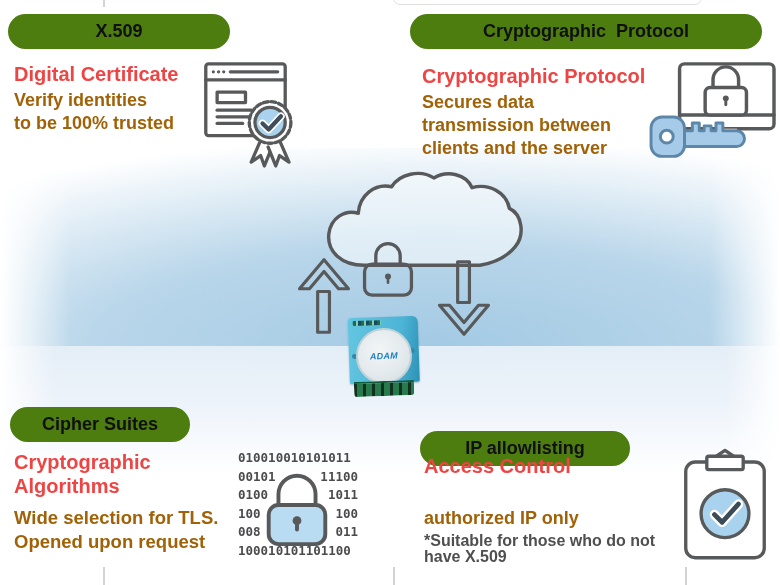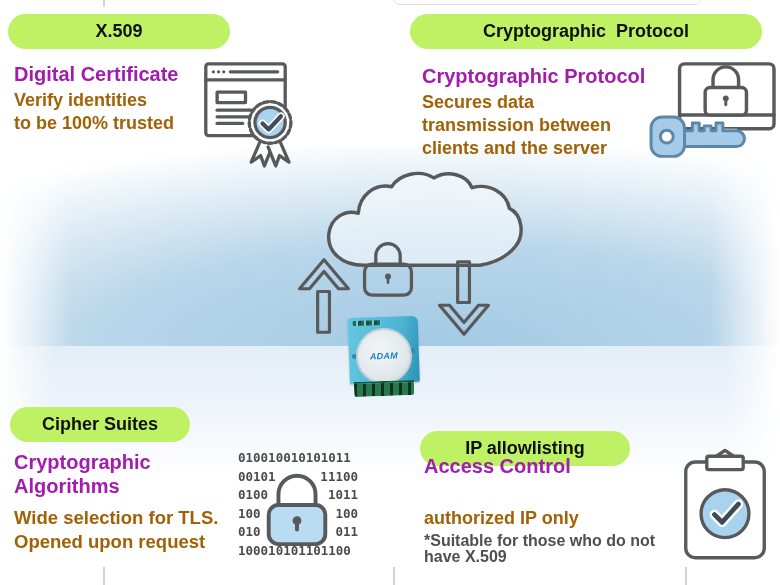--- a/index.html
+++ b/index.html
@@ -20,30 +20,30 @@
   
   .tick{position:absolute;width:2px;background:#c8c8c8;opacity:.8;}
   .tick.t-top{left:103px;top:0;height:7px;}
   .tick.b1{left:103px;top:567px;height:18px;}
   .tick.b2{left:393px;top:567px;height:18px;}
   .tick.b3{left:685px;top:567px;height:18px;}
   .top-faint-frame{position:absolute;left:393px;top:-9px;width:307px;height:12px;
     border:1.5px solid #e1e1e1;border-radius:7px;background:transparent;}
 
   
-  .pill{position:absolute;height:35px;background:#bef264;border-radius:17.5px;
+  .pill{position:absolute;height:35px;background:#4d7c0f;border-radius:17.5px;
     display:flex;align-items:center;justify-content:center;z-index:5;}
   .pill span{font-size:18px;font-weight:700;color:#101010;white-space:pre;}
   .pill.tl{left:8px;top:14px;width:222px;}
   .pill.tr{left:410px;top:14px;width:352px;}
   .pill.bl{left:10px;top:407px;width:180px;}
   .pill.br{left:420px;top:407px;width:210px;margin-top:24px;}
 
   
-  .q-title{position:absolute;font-size:20px;font-weight:700;color:#a21caf;line-height:24px;z-index:5;}
+  .q-title{position:absolute;font-size:20px;font-weight:700;color:#ef4444;line-height:24px;z-index:5;}
   .q-body{position:absolute;font-size:18px;font-weight:700;color:#a16207;line-height:23px;z-index:5;}
   .q-note{position:absolute;font-size:16px;font-weight:600;color:#4f4f4f;line-height:16px;z-index:5;}
 
   .t-tl-title{left:14px;top:62px;}
   .t-tl-body{left:14px;top:89px;}
   .t-tr-title{left:422px;top:64px;}
   .t-tr-body{left:422px;top:91px;}
   .t-bl-title{left:14px;top:450px;}
   .t-bl-body{left:14px;top:506px;font-size:18.5px;line-height:24px;}
   .t-br-title{left:424px;top:454px;}
@@ -203,21 +203,21 @@
     </div>
     <div class="row split">
       <span>0100</span>
       <span>1011</span>
     </div>
     <div class="row split">
       <span>100</span>
       <span>100</span>
     </div>
     <div class="row split">
-      <span>010</span>
+      <span>008</span>
       <span>011</span>
     </div>
     <div class="row">100010101101100</div>
     <svg class="lock-overlay" width="74" height="80" viewBox="0 0 74 82">
       <path d="M18,38 v-11 a19,19 0 0 1 38,0 v11" stroke="#58595b" stroke-width="4" fill="#ffffff" stroke-linecap="round"></path>
       <rect x="8" y="38" width="58" height="40" rx="10" fill="#b9dcf2" stroke="#58595b" stroke-width="4"></rect>
       <circle cx="37" cy="54" r="4.5" fill="#58595b"></circle>
       <rect x="35" y="54" width="4" height="11" rx="2" fill="#58595b"></rect>
     </svg>
   </div>

